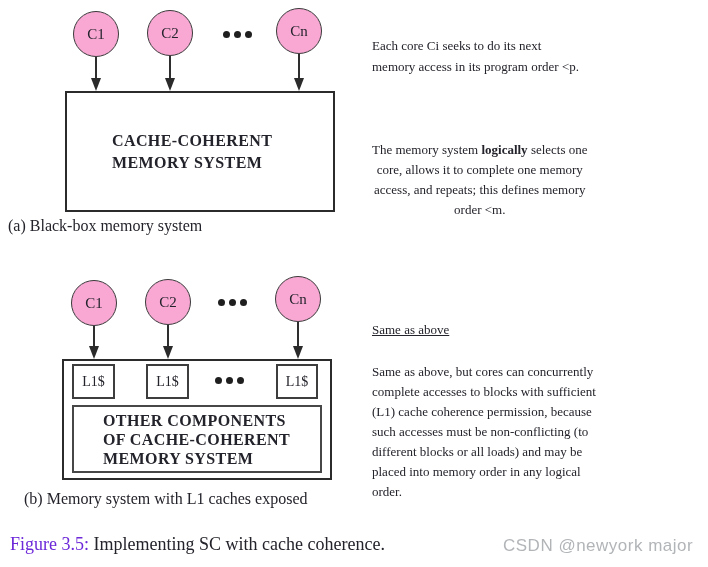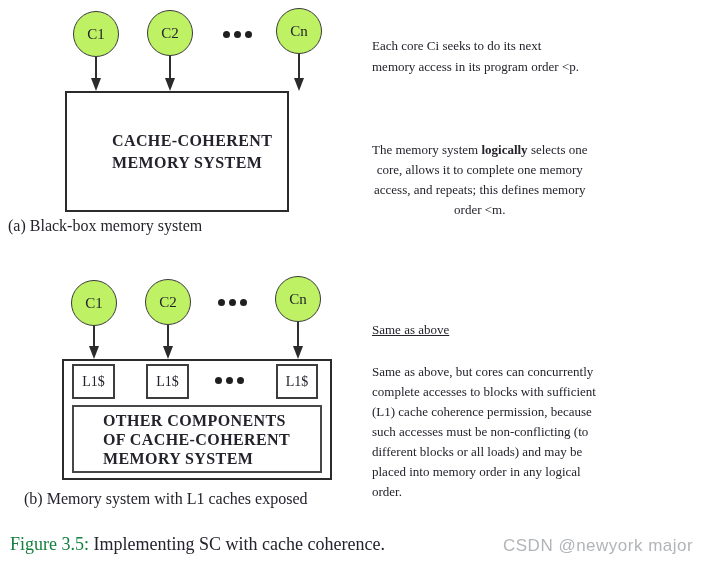--- a/index.html
+++ b/index.html
@@ -15,21 +15,21 @@
 
   
   .core-circle {
     position: absolute;
     width: 46px; height: 46px;
     border: 1.5px solid #3a3a3a;
     border-radius: 50%;
     box-sizing: border-box;
     display: flex; align-items: center; justify-content: center;
     font-size: 15px;
-    background: #bef264;
+    background: #f9a8d4;
   }
   .arrow-line {
     position: absolute;
     width: 1.5px;
     background: #2e2e2e;
   }
   .arrow-head {
     position: absolute;
     width: 0; height: 0;
     border-left: 5px solid transparent;
@@ -83,21 +83,21 @@
     position: absolute;
     font-size: 16px;
     text-align: left;
     white-space: nowrap;
   }
   .fig-caption {
     position: absolute;
     font-size: 18px;
     white-space: nowrap;
   }
-  .fig-caption .fig-label { color: #15803d; }
+  .fig-caption .fig-label { color: #6d28d9; }
   .watermark {
     position: absolute;
     font-family: "Liberation Sans", "DejaVu Sans", sans-serif;
     font-size: 17px;
     color: #b2b5b8;
     letter-spacing: 0.5px;
     white-space: nowrap;
   }
   b.inline-bold { font-weight: bold; }
 </style>
@@ -123,21 +123,21 @@
       <span>Cn</span>
     </div>
 
     <div class="arrow-line" style="left:95px; top:57px; height:23px;"></div>
     <div class="arrow-head" style="left:91px; top:78px;"></div>
     <div class="arrow-line" style="left:169px; top:56px; height:24px;"></div>
     <div class="arrow-head" style="left:165px; top:78px;"></div>
     <div class="arrow-line" style="left:298px; top:54px; height:26px;"></div>
     <div class="arrow-head" style="left:294px; top:78px;"></div>
 
-    <div class="sys-box" style="left:65px; top:91px; width:224px; height:121px;">
+    <div class="sys-box" style="left:65px; top:91px; width:270px; height:121px;">
       <div class="box-label" style="left:45px; top:50%; transform:translateY(-50%); line-height:22px;">
         <div>CACHE-COHERENT</div>
         <div>MEMORY SYSTEM</div>
       </div>
     </div>
 
     <div class="panel-caption" style="left:8px; top:217px; width:700px;">(a) Black-box memory system</div>
   </div>
 
   <div class="note lh21" style="left:372px; top:7px;">

